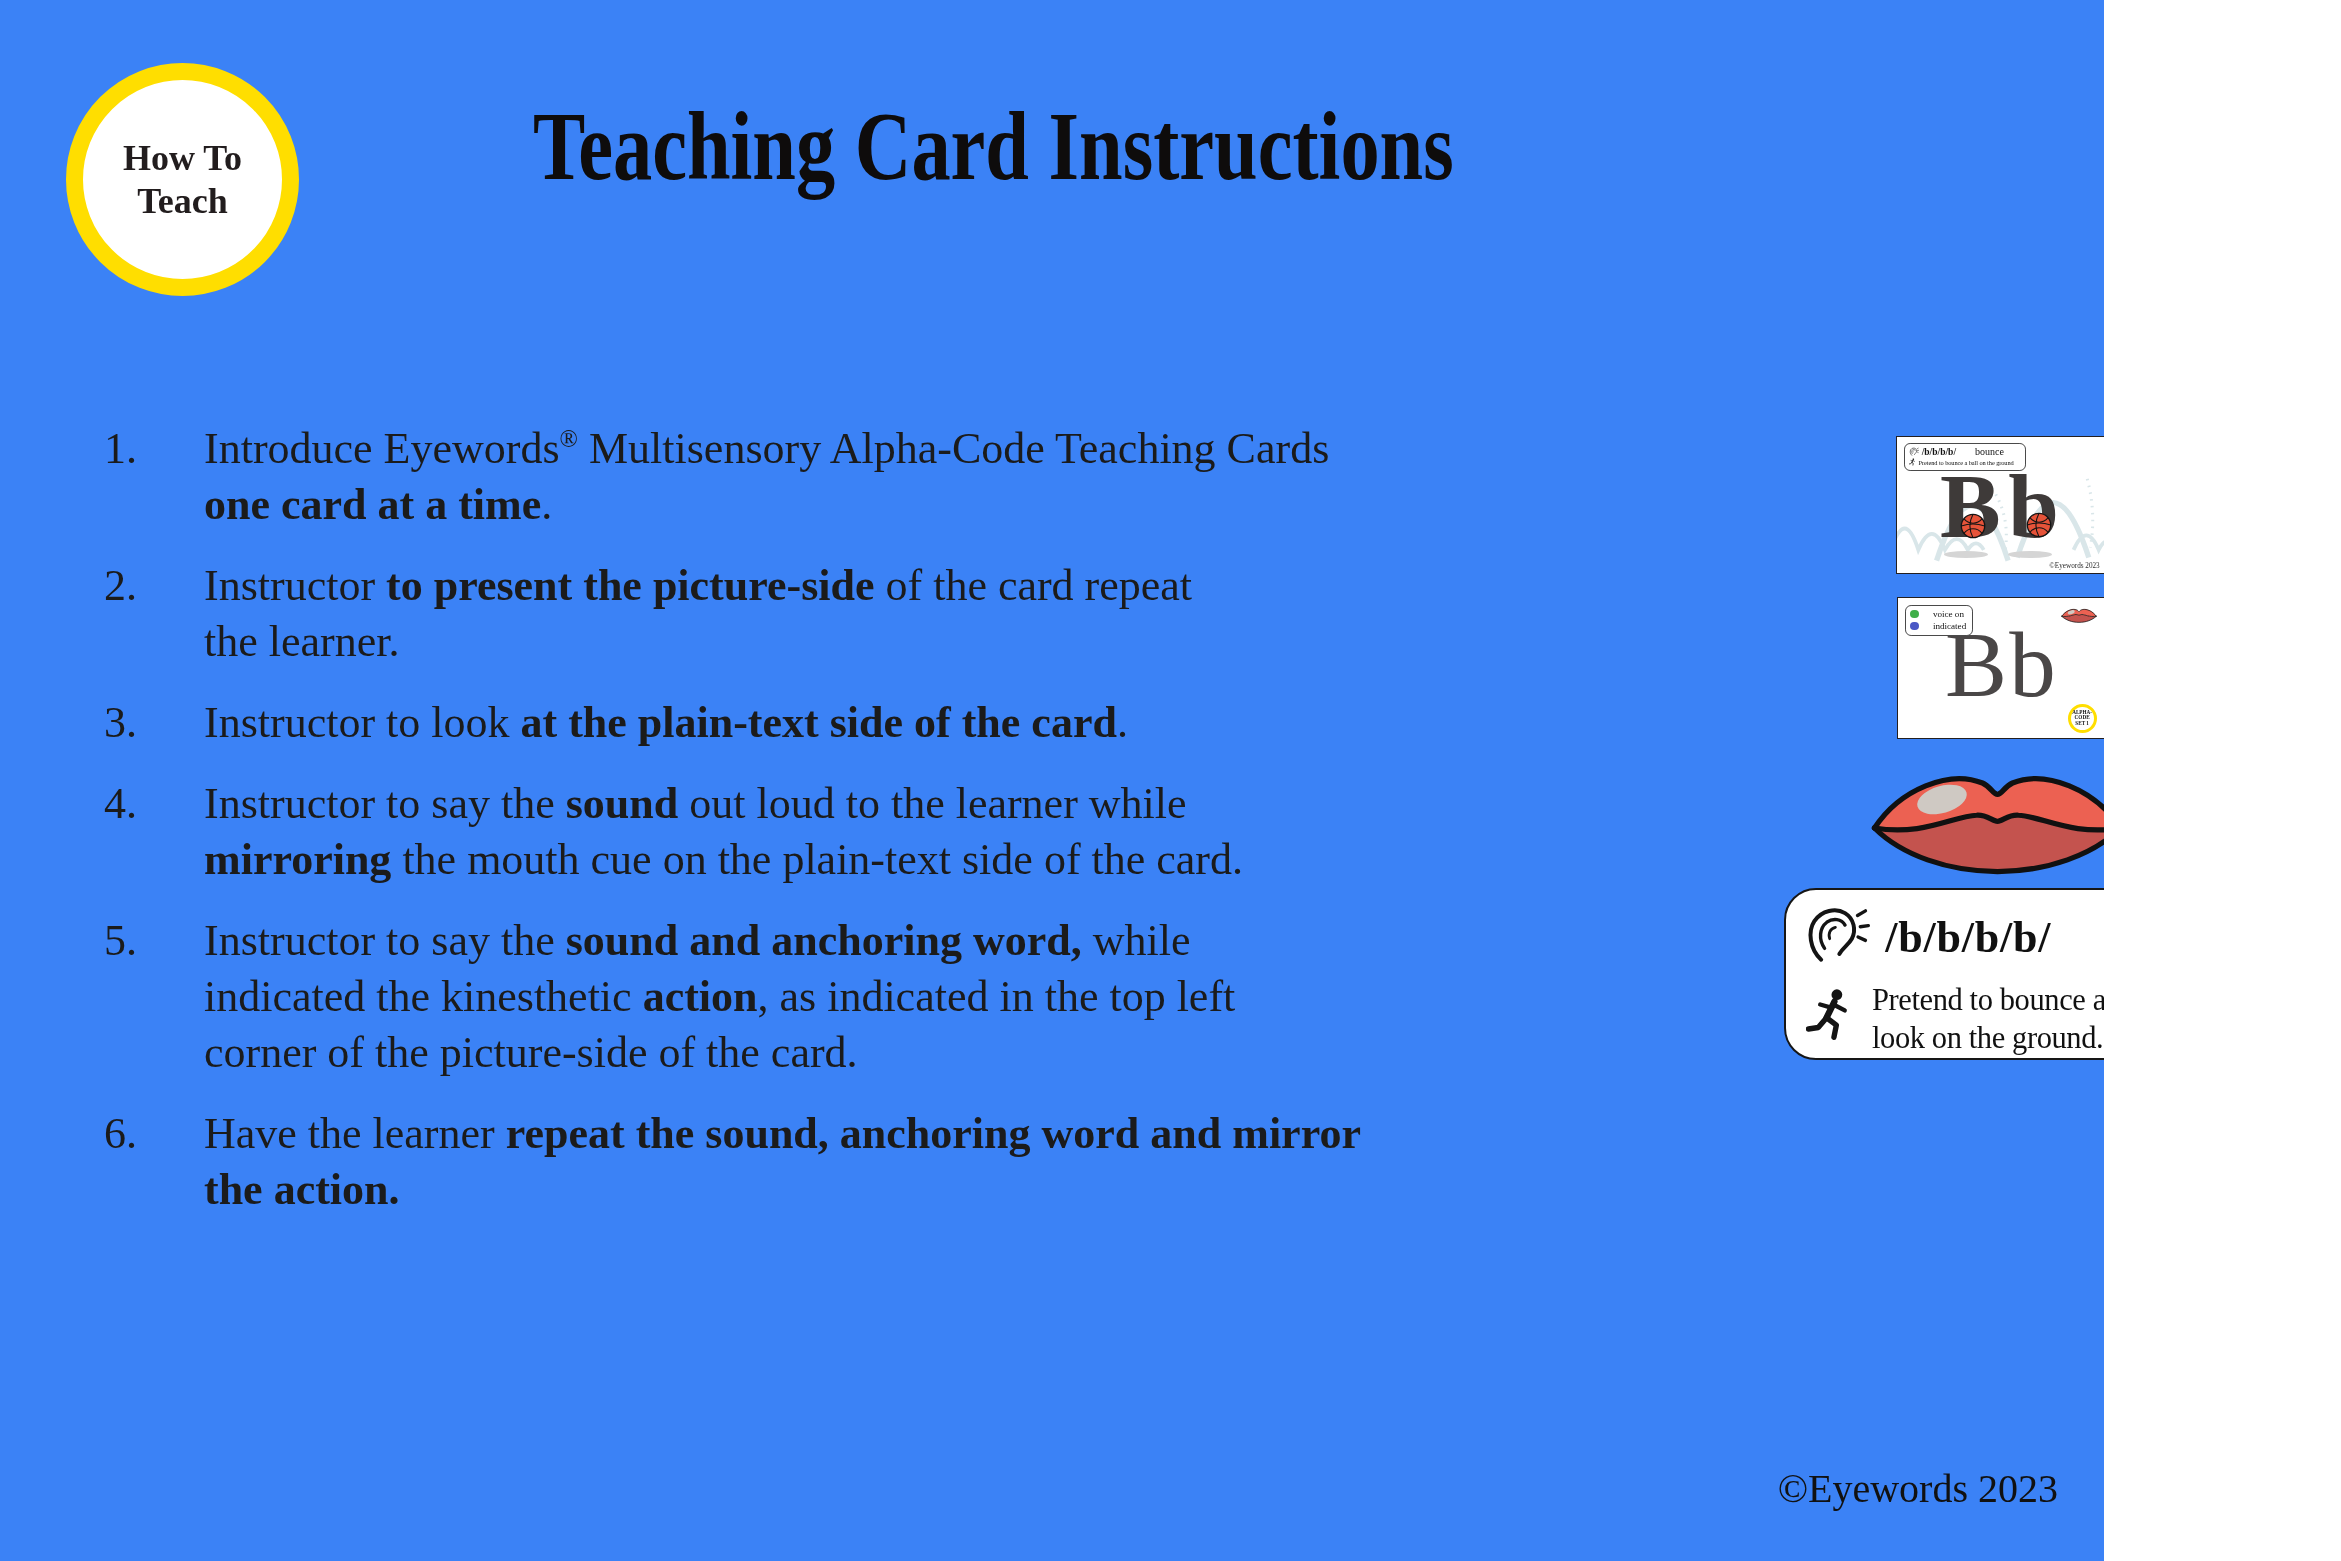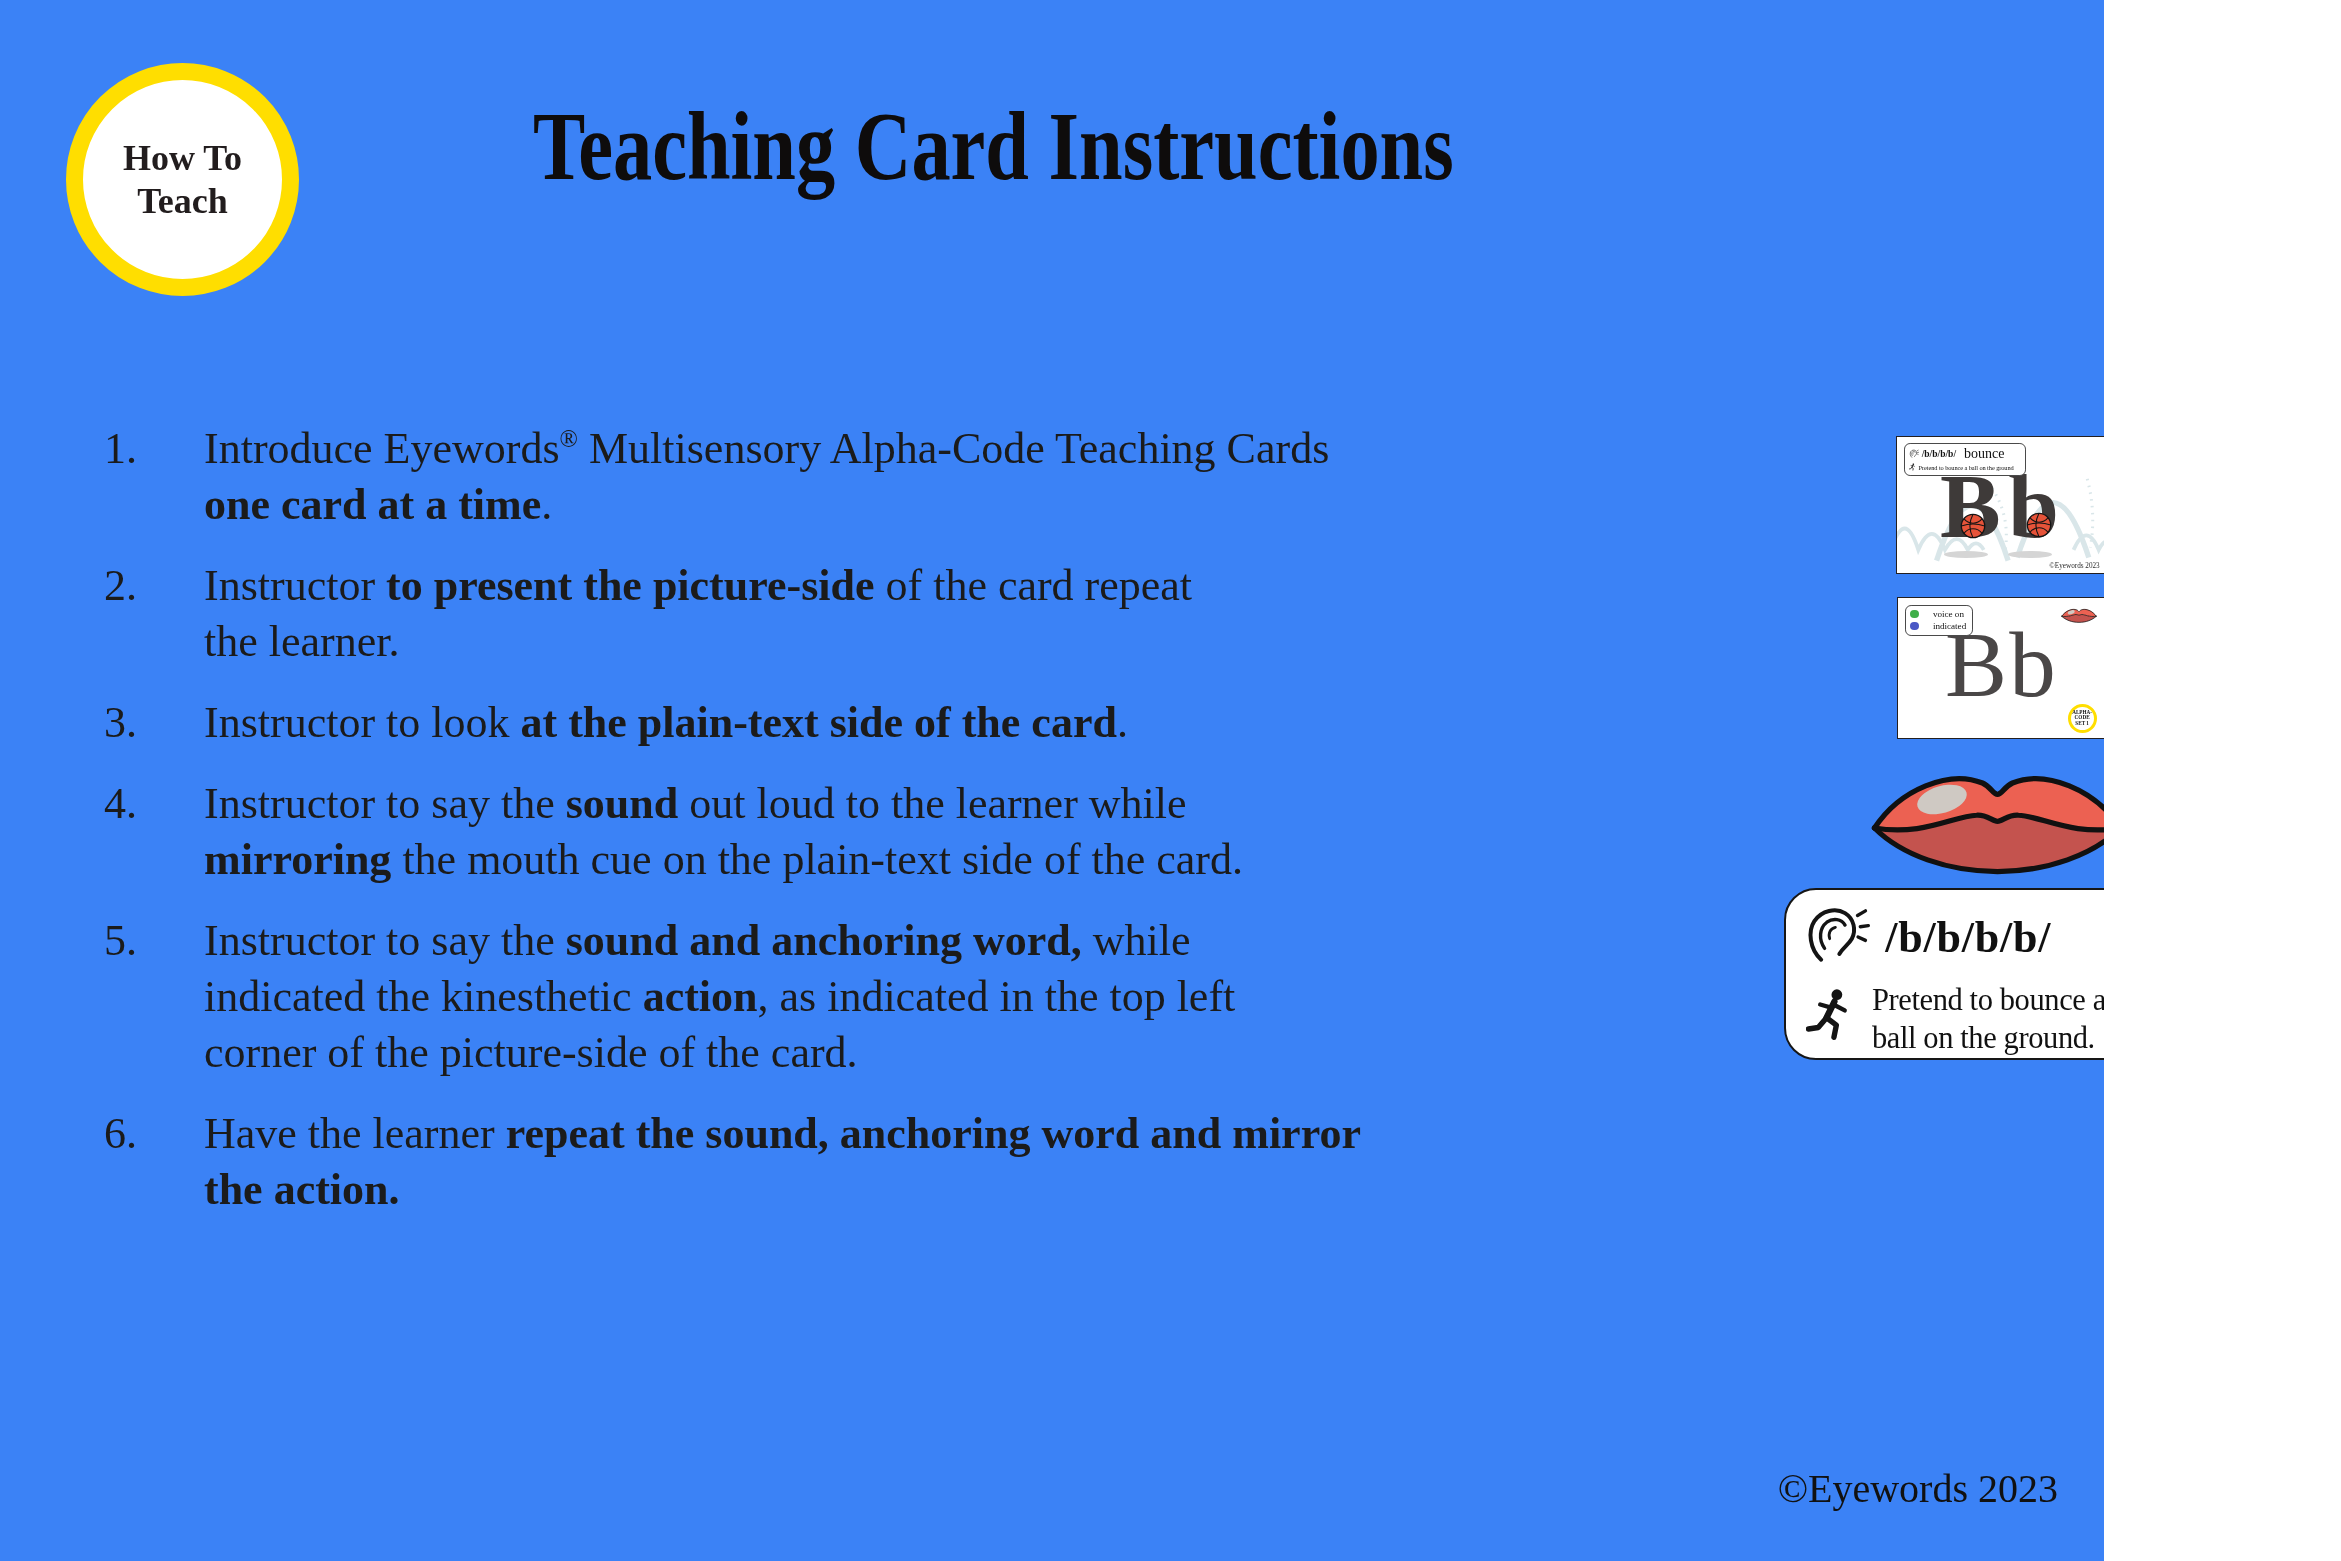--- a/index.html
+++ b/index.html
@@ -41,21 +41,21 @@
 
   #card-picture svg.arcs { position:absolute; left:0; top:0; width:207px; height:135px; }
 
   .mini-box {
     position:absolute; left:6.9px; top:6.1px; border:1.5px solid #4a4a4a; border-radius:6.1px;
     background:#fff; padding:2.3px 4.6px 3px 3.8px; z-index:3;
   }
   #card-picture .mini-box { width:122px; }
   .mini-line1 { display:flex; align-items:center; gap:3px; white-space:nowrap; }
   .mini-sound { font-size:9.5px; font-weight:700; color:#111; }
-  .mini-word  { font-size:14px; color:#111; margin-left:5px; }
+  .mini-word  { font-size:10px; color:#111; margin-left:16px; }
   .mini-line2 { display:flex; align-items:center; gap:3px; white-space:nowrap; margin-top:0.8px; }
   .mini-action { font-size:6.4px; color:#111; letter-spacing:-0.1px; }
 
   .big-letters-pic {
     position:absolute; left:43px; top:24.4px; z-index:1;
     font-size:91px; font-weight:700; color:#3E3A39; letter-spacing:7.6px; line-height:1;
   }
   .letter-shadow { position:absolute; height:6.9px; background:#d5d5d5; border-radius:50%; z-index:0; }
   #shadow-1 { left:47px; top:114px; width:44px; }
   #shadow-2 { left:111px; top:114px; width:44px; }
@@ -276,21 +276,21 @@
           <use href="#sym-ear"></use>
         </svg>
       <span id="action-sound">/b/b/b/b/</span>
     </div>
     <div id="action-row-move">
       <svg class="runner" viewBox="0 0 100 115">
           <use href="#sym-runner"></use>
         </svg>
       <div id="action-text">
         <div>Pretend to bounce a</div>
-        <div>ball on the ground.</div>
+        <div>look on the ground.</div>
       </div>
     </div>
   </div>
 
   <div id="footer-copyright">©Eyewords 2023</div>
 
 </div>
 
 
 </body></html>

